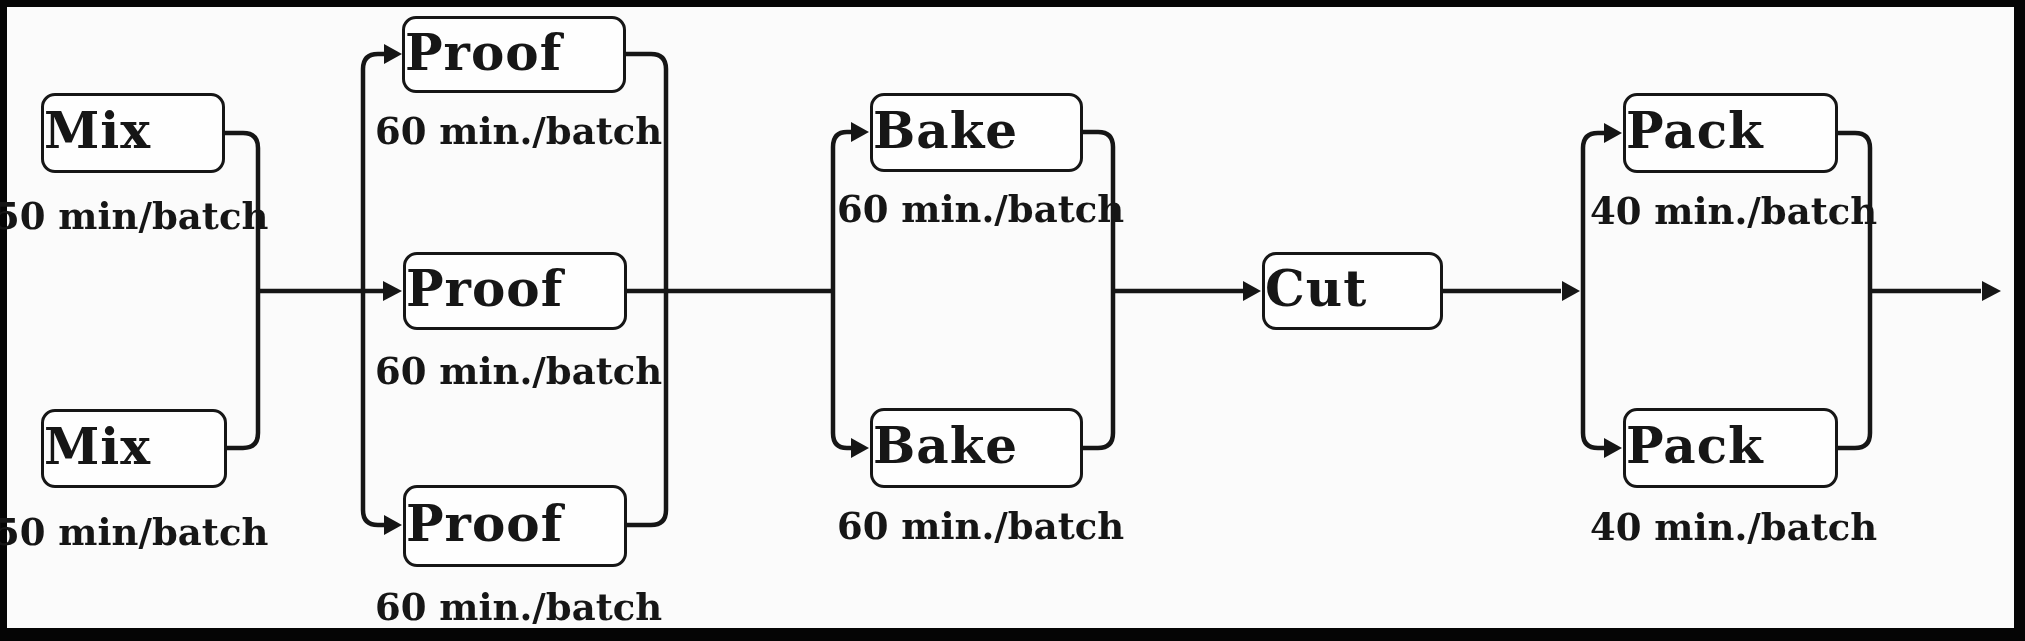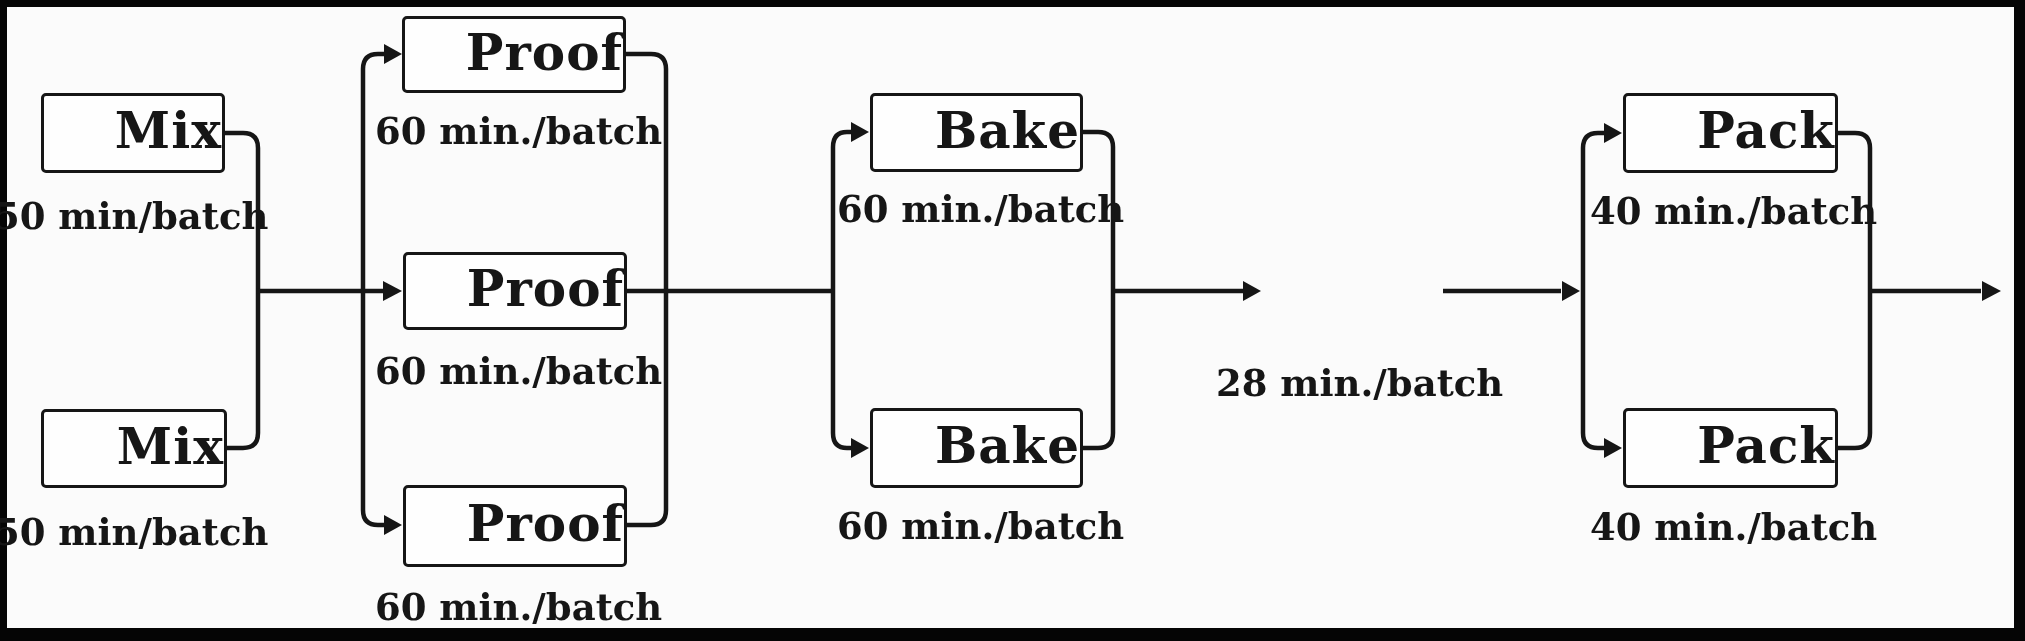--- a/index.html
+++ b/index.html
@@ -23,22 +23,22 @@
   #frame-bottom { left: 0; top: 628px; width: 2025px; height: 13px; }
 
   svg.wires { position: absolute; left: 0; top: 0; z-index: 1; }
   svg.wires path { stroke: var(--ink); stroke-width: 4.5; fill: none; }
   svg.wires polygon { fill: var(--ink); stroke: none; }
 
   .box {
     position: absolute; z-index: 2;
     background: var(--box_fill);
     border: 3.5px solid var(--ink);
-    border-radius: 5px;
-    display: flex; align-items: center; justify-content: flex-end;
+    border-radius: 14px;
+    display: flex; align-items: center; justify-content: flex-start;
     box-sizing: border-box;
   }
   .box-label {
     font-weight: bold; font-size: 50px; color: var(--ink);
     letter-spacing: 1px; line-height: 1;
     transform: translateY(-2px);
   }
   .rate {
     position: absolute; z-index: 2;
     width: 280px; 
@@ -105,39 +105,41 @@
     <span class="box-label">Proof</span>
   </div>
 
   <div class="box" style="left:870px; top:93px; width:213px; height:79px;">
     <span class="box-label">Bake</span>
   </div>
   <div class="box" style="left:870px; top:408px; width:213px; height:80px;">
     <span class="box-label">Bake</span>
   </div>
 
+  <div class="box" style="left:1262px; top:252px; width:181px; height:78px;">
+    <span class="box-label">Cut</span>
+  </div>
 
   <div class="box" style="left:1623px; top:93px; width:215px; height:80px;">
     <span class="box-label">Pack</span>
   </div>
   <div class="box" style="left:1623px; top:408px; width:215px; height:80px;">
     <span class="box-label">Pack</span>
   </div>
 
   <div class="rate" style="left:-6px; top:197px;">50 min/batch</div>
   <div class="rate" style="left:-6px; top:513px;">50 min/batch</div>
 
   <div class="rate" style="left:375px; top:112px;">60 min./batch</div>
   <div class="rate" style="left:375px; top:352px;">60 min./batch</div>
   <div class="rate" style="left:375px; top:588px;">60 min./batch</div>
 
   <div class="rate" style="left:837px; top:190px;">60 min./batch</div>
   <div class="rate" style="left:837px; top:507px;">60 min./batch</div>
 
-  <div class="rate" style="left:1216px; top:364px;">28 min./batch</div>
 
   <div class="rate" style="left:1590px; top:192px;">40 min./batch</div>
   <div class="rate" style="left:1590px; top:508px;">40 min./batch</div>
 
   <div class="frame-strip" id="frame-top"></div>
   <div class="frame-strip" id="frame-left"></div>
   <div class="frame-strip" id="frame-right"></div>
   <div class="frame-strip" id="frame-bottom"></div>
 
 </div>

